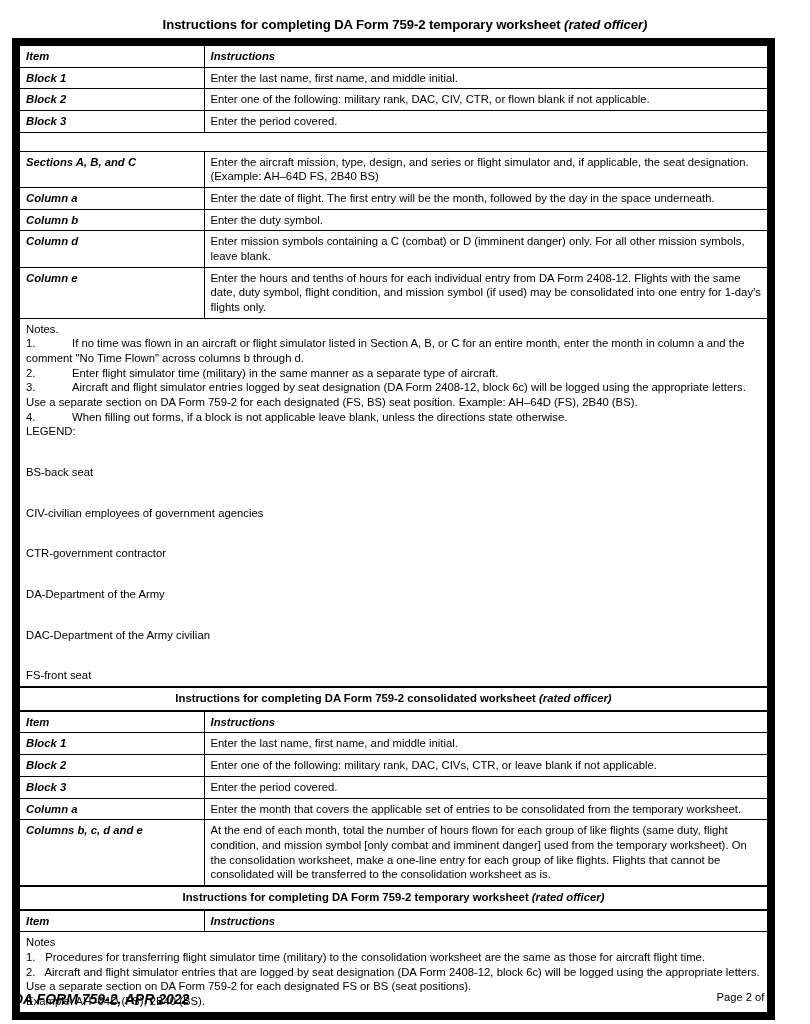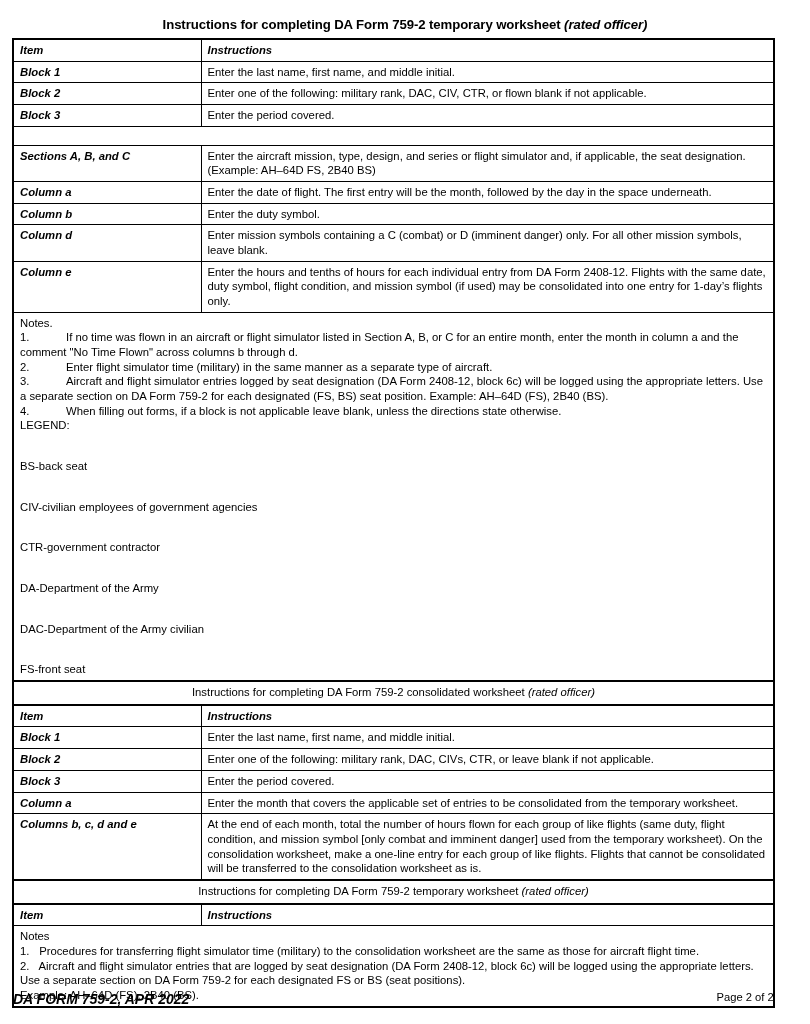--- a/index.html
+++ b/index.html
@@ -32,21 +32,21 @@
     white-space: nowrap;
   }
   .doc-title .ital {
     font-style: italic;
   }
 
   table.form-table {
     width: 763px;
     border-collapse: collapse;
     table-layout: fixed;
-    border: 2px solid #000000;
+    border: 8px solid #000000;
     margin: 0;
   }
   table.form-table td {
     border: 1px solid #000;
     padding: 3px 5px 3px 6px;
     font-size: 11.3px;
     line-height: 1.30;
     vertical-align: top;
     background: #ffffff;
   }
@@ -75,21 +75,21 @@
   }
   td.block-row {
     border-top: 2px solid #000;
   }
   td.notes-block {
     border-top: 2px solid #000;
     padding: 3px 6px 4px 6px;
   }
   .section-title {
     text-align: center;
-    font-weight: normal;
+    font-weight: bold;
     font-size: 13.2px;
     padding: 3px 4px 4px 4px !important;
     border-top: 2px solid #000 !important;
     border-bottom: 2px solid #000 !important;
     white-space: nowrap;
   }
   .section-title .ital { font-style: italic; }
 
   .note-line { white-space: pre-wrap; }
   .note-num {

